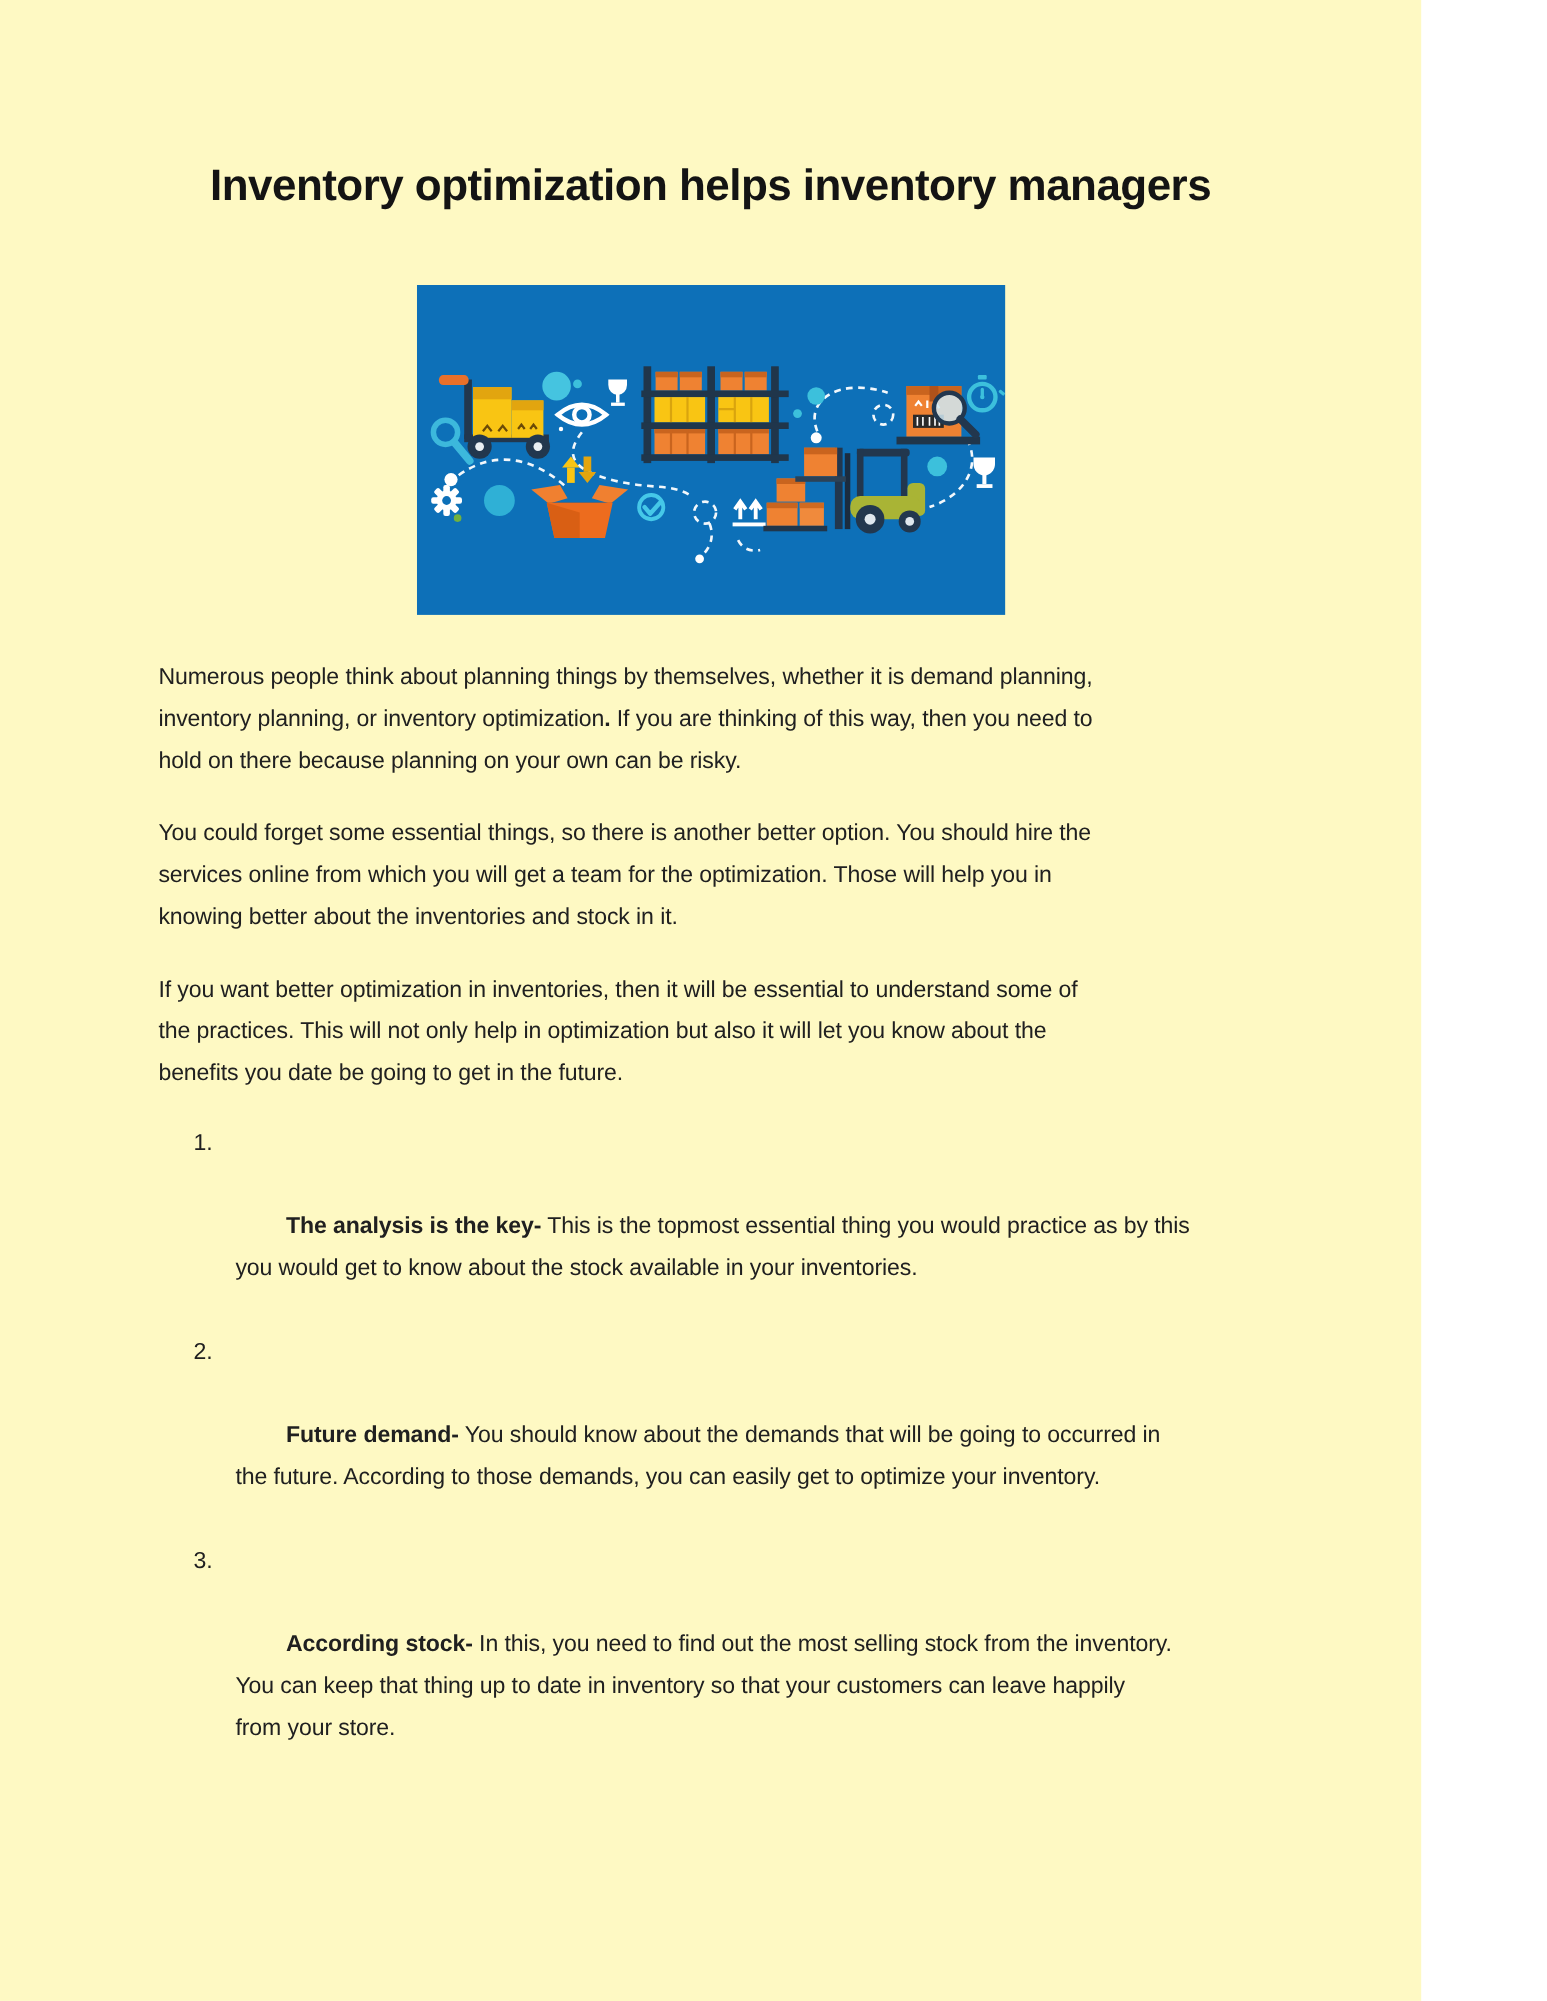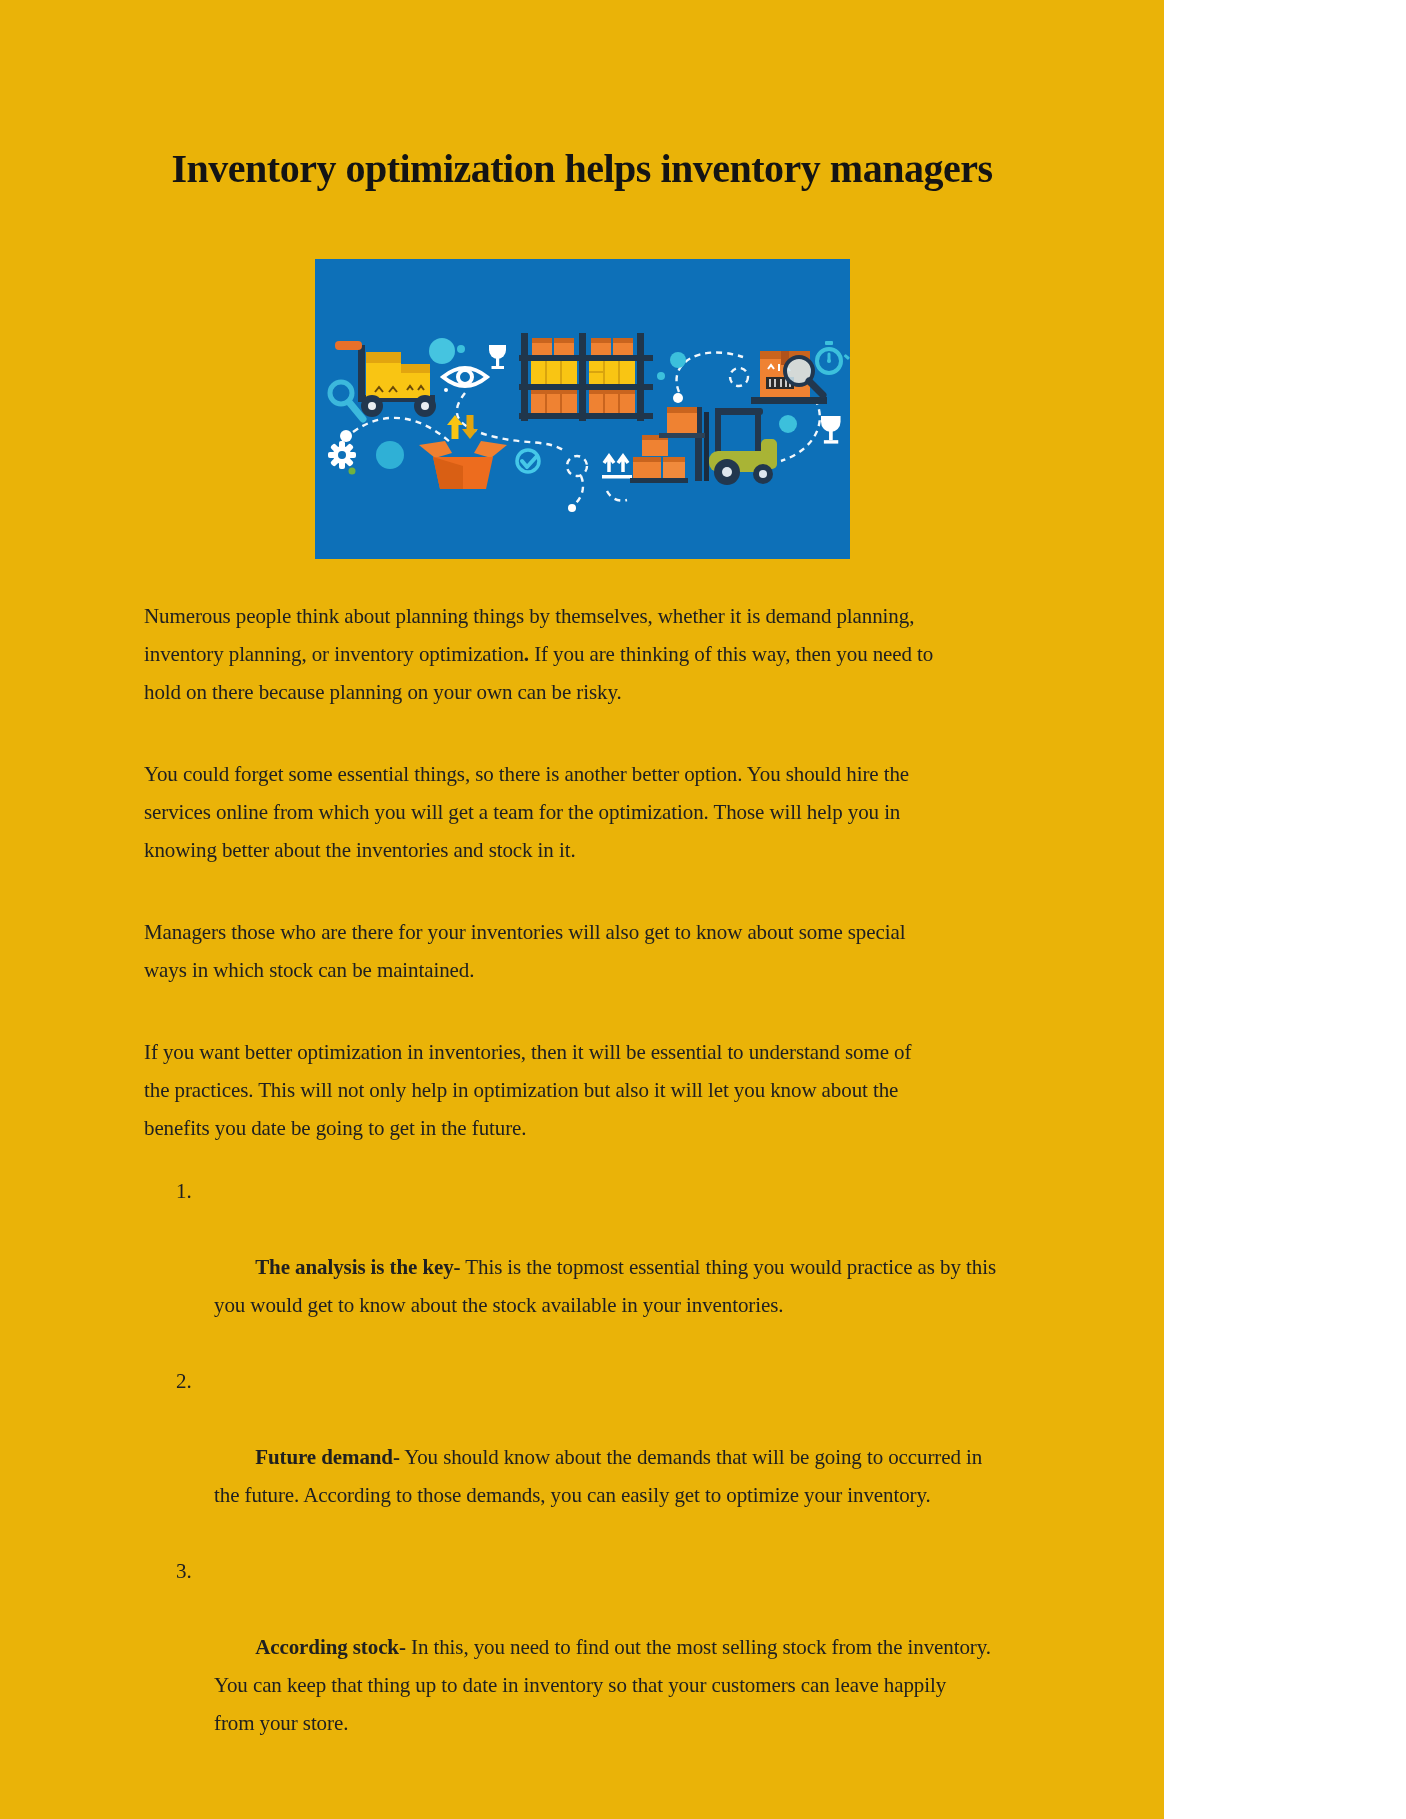--- a/index.html
+++ b/index.html
@@ -1,21 +1,21 @@
 <!DOCTYPE html>
 <html><head>
 <meta charset="utf-8">
 <style>
   html,body { margin:0; padding:0; background:#ffffff; }
   .page {
     position:relative;
-    width:1164px; height:1819px;
-    background:#eab308;
+    width:1292px; height:1819px;
+    background:#fef9c3;
     overflow:hidden;
-    font-family:Liberation Serif, serif;
+    font-family:Liberation Sans, sans-serif;
     color:#1d1d1d;
   }
   .doc-title {
     margin:0;
     padding-top:143px;
     text-align:center;
     font-size:40px;
     line-height:52px;
     font-weight:700;
     letter-spacing:-0.5px;
@@ -27,21 +27,21 @@
   }
   .figure svg { display:block; }
   .content {
     margin:0 144px;
     font-size:21px;
     line-height:38px;
     letter-spacing:-0.1px;
     color:#202020;
   }
   .para { margin:38px 0 0 0; white-space:pre-wrap; }
-  .para + .para, .doc-heading + .para { margin-top:44px; }
+  .para + .para, .doc-heading + .para { margin-top:28px; }
   .doc-heading {
     margin:28px 0 0 0;
     font-weight:700;
     white-space:pre-wrap;
     color:#1a1a1a;
   }
   .bold-run { font-weight:700; }
   .doc-link {
     color:#0b0bf0;
     font-weight:700;
@@ -254,22 +254,20 @@
   <div class="content">
 
     <p class="para"><span>Numerous people think about planning things by themselves, whether it is demand planning,
 inventory planning, or inventory optimization</span><span class="bold-run">.</span><span> If you are thinking of this way, then you need to
 hold on there because planning on your own can be risky.</span></p>
 
     <p class="para">You could forget some essential things, so there is another better option. You should hire the
 services online from which you will get a team for the optimization. Those will help you in
 knowing better about the inventories and stock in it.</p>
 
-    <p class="para">Managers those who are there for your inventories will also get to know about some special
-ways in which stock can be maintained.</p>
 
 
     <p class="para">If you want better optimization in inventories, then it will be essential to understand some of
 the practices. This will not only help in optimization but also it will let you know about the
 benefits you date be going to get in the future.</p>
 
 
 
     <div class="doc-list">
       <div class="doc-li">

